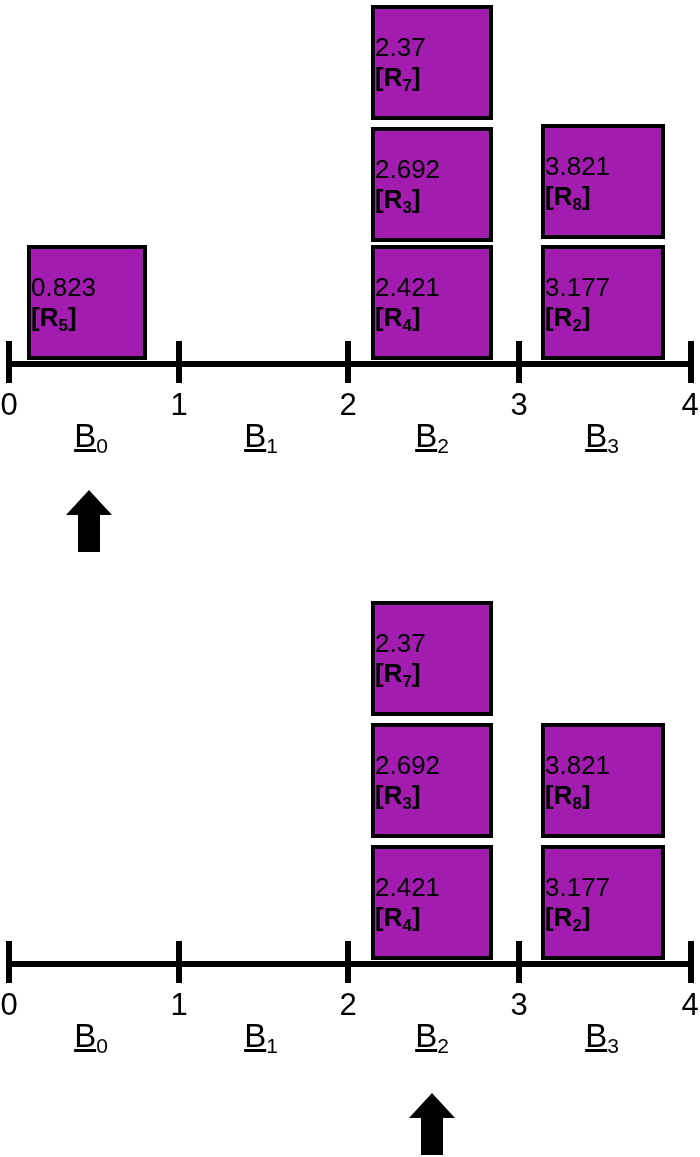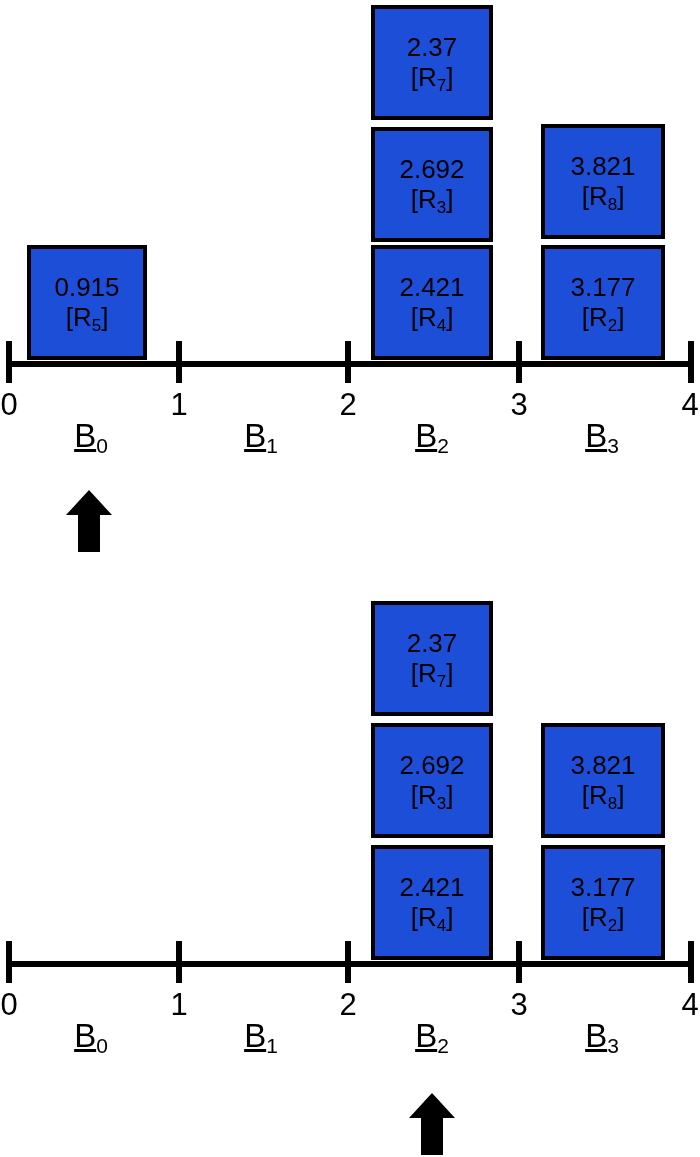--- a/index.html
+++ b/index.html
@@ -55,33 +55,34 @@
     font-size: 21px;
     vertical-align: baseline;
     position: relative;
     top: 6px;
   }
 
   
   .box {
     position: absolute;
     border: 4px solid #000000;
-    background: #1d4ed8;
+    background: #a21caf;
     box-sizing: border-box;
     display: flex;
     flex-direction: column;
-    align-items: center;
+    align-items: flex-start;
     justify-content: center;
     line-height: 1.12;
   }
   .box .v {
     font-size: 26px;
   }
   .box .r {
     font-size: 26px;
+    font-weight: bold;
   }
   .box .r sub {
     font-size: 17px;
     vertical-align: baseline;
     position: relative;
     top: 5px;
   }
 
   
   .arrow {
@@ -90,21 +91,21 @@
     height: 62px;
   }
   .arrow svg { display: block; }
 </style>
 </head>
 <body>
 
 <div class="panel" style="top:0px;height:560px;">
 
   <div class="box" style="left:27px; top:245px; width:120px; height:115px;">
-    <span class="v">0.915</span>
+    <span class="v">0.823</span>
     <span class="r">[<span>R</span><sub>5</sub>]</span>
   </div>
 
   <div class="box" style="left:371px; top:245px; width:122px; height:115px;">
     <span class="v">2.421</span>
     <span class="r">[<span>R</span><sub>4</sub>]</span>
   </div>
   <div class="box" style="left:371px; top:127px; width:122px; height:115px;">
     <span class="v">2.692</span>
     <span class="r">[<span>R</span><sub>3</sub>]</span>

